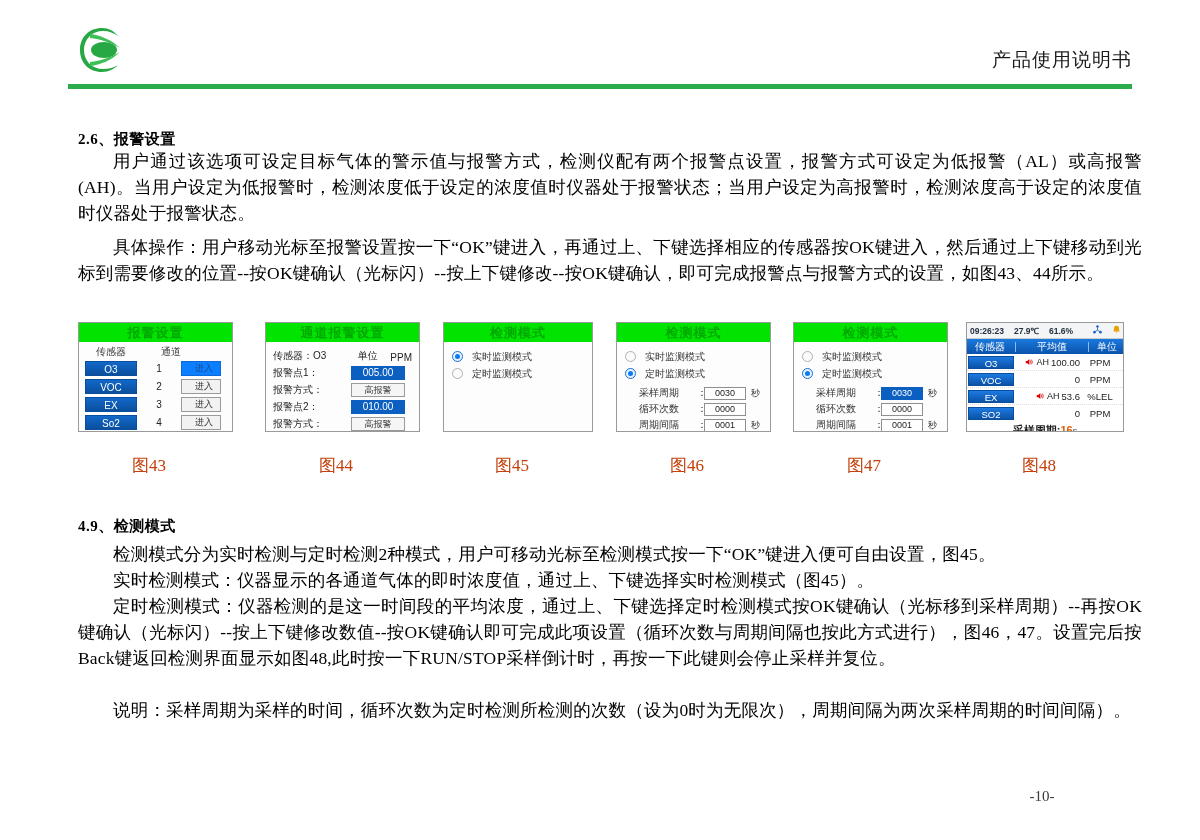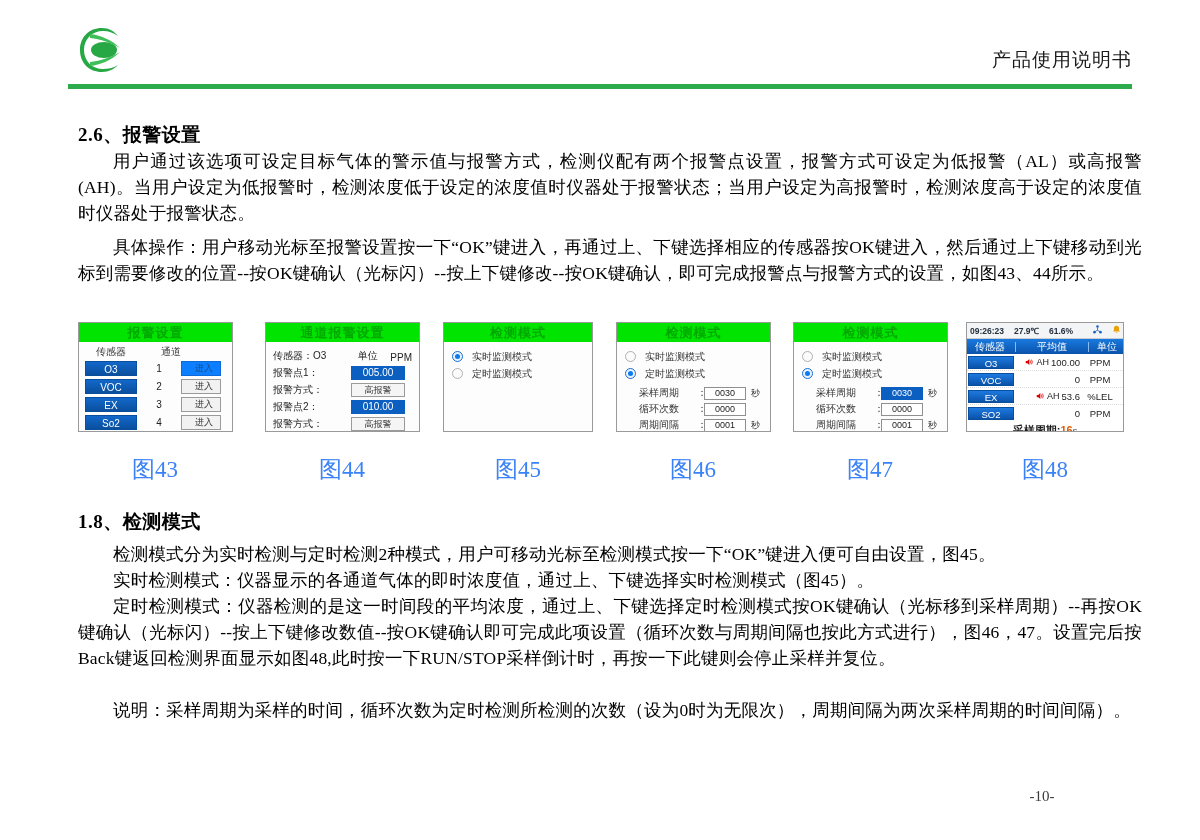--- a/index.html
+++ b/index.html
@@ -53,24 +53,25 @@
     width: 1064px;
     height: 5px;
     background: #2bab4a;
   }
 
   
   .section-heading {
     position: absolute;
     font-family: "Liberation Serif", serif;
     font-weight: bold;
-    font-size: 19px;
+    font-size: 15px;
     letter-spacing: 0.5px;
     color: #000;
     white-space: nowrap;
+    margin-top: 8px;
   }
   .para {
     position: absolute;
     left: 78px;
     width: 1064px;
     font-family: "Liberation Serif", serif;
     font-size: 17.5px;
     line-height: 26px;
     color: #000;
     text-align: justify;
@@ -104,22 +105,22 @@
     font-weight: bold;
     font-size: 13px;
     line-height: 19px;
     height: 19px;
     letter-spacing: 1px;
   }
   .fig-caption {
     position: absolute;
     top: 132px;
     font-family: "Liberation Serif", serif;
-    font-size: 23px;
-    color: #3b82f6;
+    font-size: 17px;
+    color: #c2410c;
     white-space: nowrap;
   }
 
   
   .f43-body { padding: 3px 6px 0 6px; }
   .f43-head {
     display: flex;
     font-family: "Liberation Sans", sans-serif;
     font-size: 10px;
     color: #333;
@@ -597,21 +598,21 @@
 
       <div class="f48-foot">
         <span>采样周期</span><span>:</span><span class="cyc">16</span><span class="s">s</span>
       </div>
     </div>
     <div class="fig-caption" style="left:56px;">图48</div>
   </div>
 
 </div>
 
-<div class="section-heading" style="left:78px; top:509px;">1.8、检测模式</div>
+<div class="section-heading" style="left:78px; top:509px;">4.9、检测模式</div>
 <div class="para indent" style="top:541px;">检测模式分为实时检测与定时检测2种模式，用户可移动光标至检测模式按一下“OK”键进入便可自由设置，图45。</div>
 <div class="para indent" style="top:567px;">实时检测模式：仪器显示的各通道气体的即时浓度值，通过上、下键选择实时检测模式（图45）。</div>
 <div class="para indent" style="top:593px;">定时检测模式：仪器检测的是这一时间段的平均浓度，通过上、下键选择定时检测模式按OK键确认（光标移到采样周期）--再按OK键确认（光标闪）--按上下键修改数值--按OK键确认即可完成此项设置（循环次数与周期间隔也按此方式进行），图46，47。设置完后按Back键返回检测界面显示如图48,此时按一下RUN/STOP采样倒计时，再按一下此键则会停止采样并复位。</div>
 <div class="para indent" style="top:697px;">说明：采样周期为采样的时间，循环次数为定时检测所检测的次数（设为0时为无限次），周期间隔为两次采样周期的时间间隔）。</div>
 
 <div id="page-number">
   <span id="page-number-inner">-10-</span>
 </div>
 
 </body></html>

